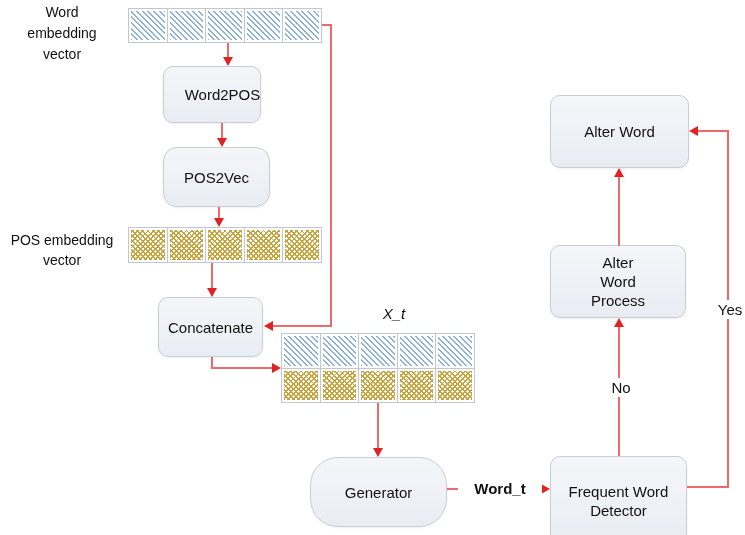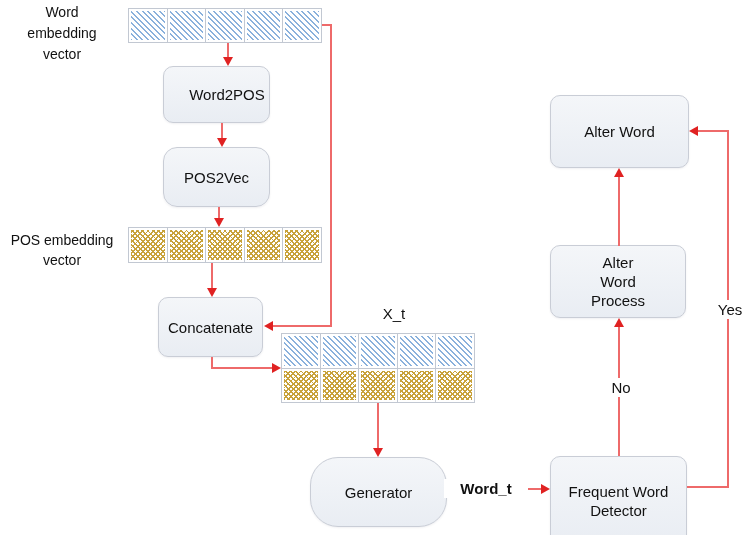--- a/index.html
+++ b/index.html
@@ -20,21 +20,21 @@
   }
   
   .node{
     position:absolute;border:1.4px solid var(--box-border);border-radius:10px;
     background:linear-gradient(180deg,var(--box-fill-top) 0%,var(--box-fill-bottom) 100%);
     display:flex;align-items:center;justify-content:center;text-align:center;
     font-size:15px;line-height:19px;color:var(--text);
     box-shadow:0 1px 2px rgba(60,70,90,.08);
     box-sizing:border-box;
   }
-  #n-word2pos{left:163px;top:66px;width:107px;height:57px;padding-left:21px;}
+  #n-word2pos{left:163px;top:66px;width:98px;height:57px;padding-left:21px;}
   #n-pos2vec{left:163px;top:147px;width:107px;height:60px;border-radius:14px;}
   #n-concat{left:158px;top:297px;width:105px;height:60px;}
   #n-generator{left:310px;top:457px;width:137px;height:70px;border-radius:28px;}
   #n-fwd{left:550px;top:456px;width:137px;height:89px;padding:12px 6px;}
   #n-awp{left:550px;top:245px;width:136px;height:73px;padding:0 36px;}
   #n-output{left:550px;top:95px;width:139px;height:73px;}
   
   .vector{
     position:absolute;border:1px solid var(--divider-gray);background:#fff;
     display:flex;box-sizing:border-box;
@@ -55,26 +55,26 @@
   .gold-hatch{
     background-image:
       repeating-linear-gradient(45deg,transparent 0 2.3px,var(--hatch-gold) 2.3px 3.6px),
       repeating-linear-gradient(-45deg,transparent 0 2.3px,var(--hatch-gold) 2.3px 3.6px);
     background-clip:content-box;
   }
   
   .side-label{position:absolute;text-align:center;font-size:14px;line-height:21px;}
   #lbl-we{left:18px;top:2px;width:88px;}
   #lbl-pos{left:0px;top:230px;width:124px;line-height:20px;}
-  #lbl-xt{left:359px;top:303px;width:70px;font-size:15px;}
+  #lbl-xt{left:359px;top:303px;width:70px;font-size:15px;font-style:italic;}
   .edge-label{
     position:absolute;background:#fff;text-align:center;font-size:15px;
     padding:1px 2px;z-index:3;
   }
-  #lbl-wordt{left:444px;top:479px;width:80px;font-weight:bold;}
+  #lbl-wordt{left:458px;top:479px;width:80px;font-weight:bold;}
   #lbl-no{left:598px;top:378px;width:42px;}
   #lbl-yes{left:706px;top:300px;width:44px;}
   
   .line{position:absolute;background:var(--line-red);z-index:1;}
   .arr{position:absolute;width:0;height:0;z-index:2;}
   .arr-down{border-left:5px solid transparent;border-right:5px solid transparent;border-top:9px solid var(--arrow-red);}
   .arr-up{border-left:5px solid transparent;border-right:5px solid transparent;border-bottom:9px solid var(--arrow-red);}
   .arr-left{border-top:5px solid transparent;border-bottom:5px solid transparent;border-right:9px solid var(--arrow-red);}
   .arr-right{border-top:5px solid transparent;border-bottom:5px solid transparent;border-left:9px solid var(--arrow-red);}
 </style>

